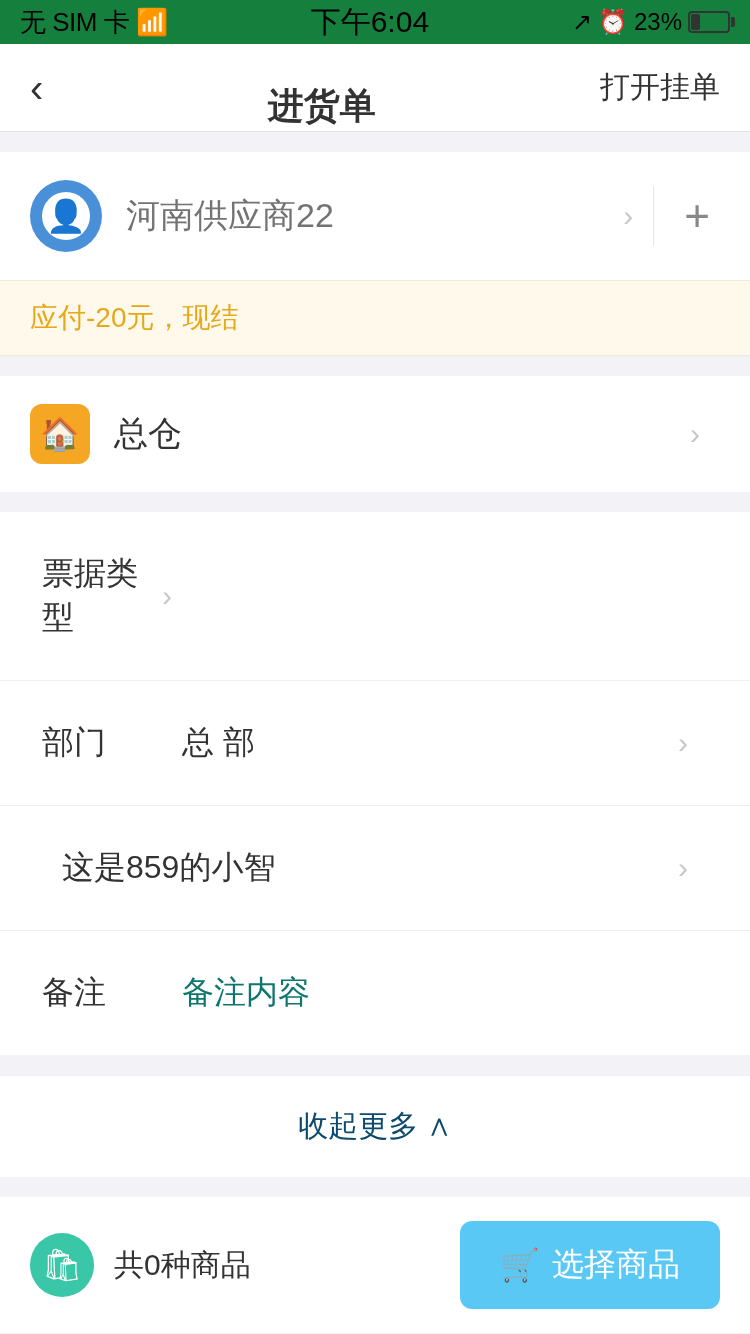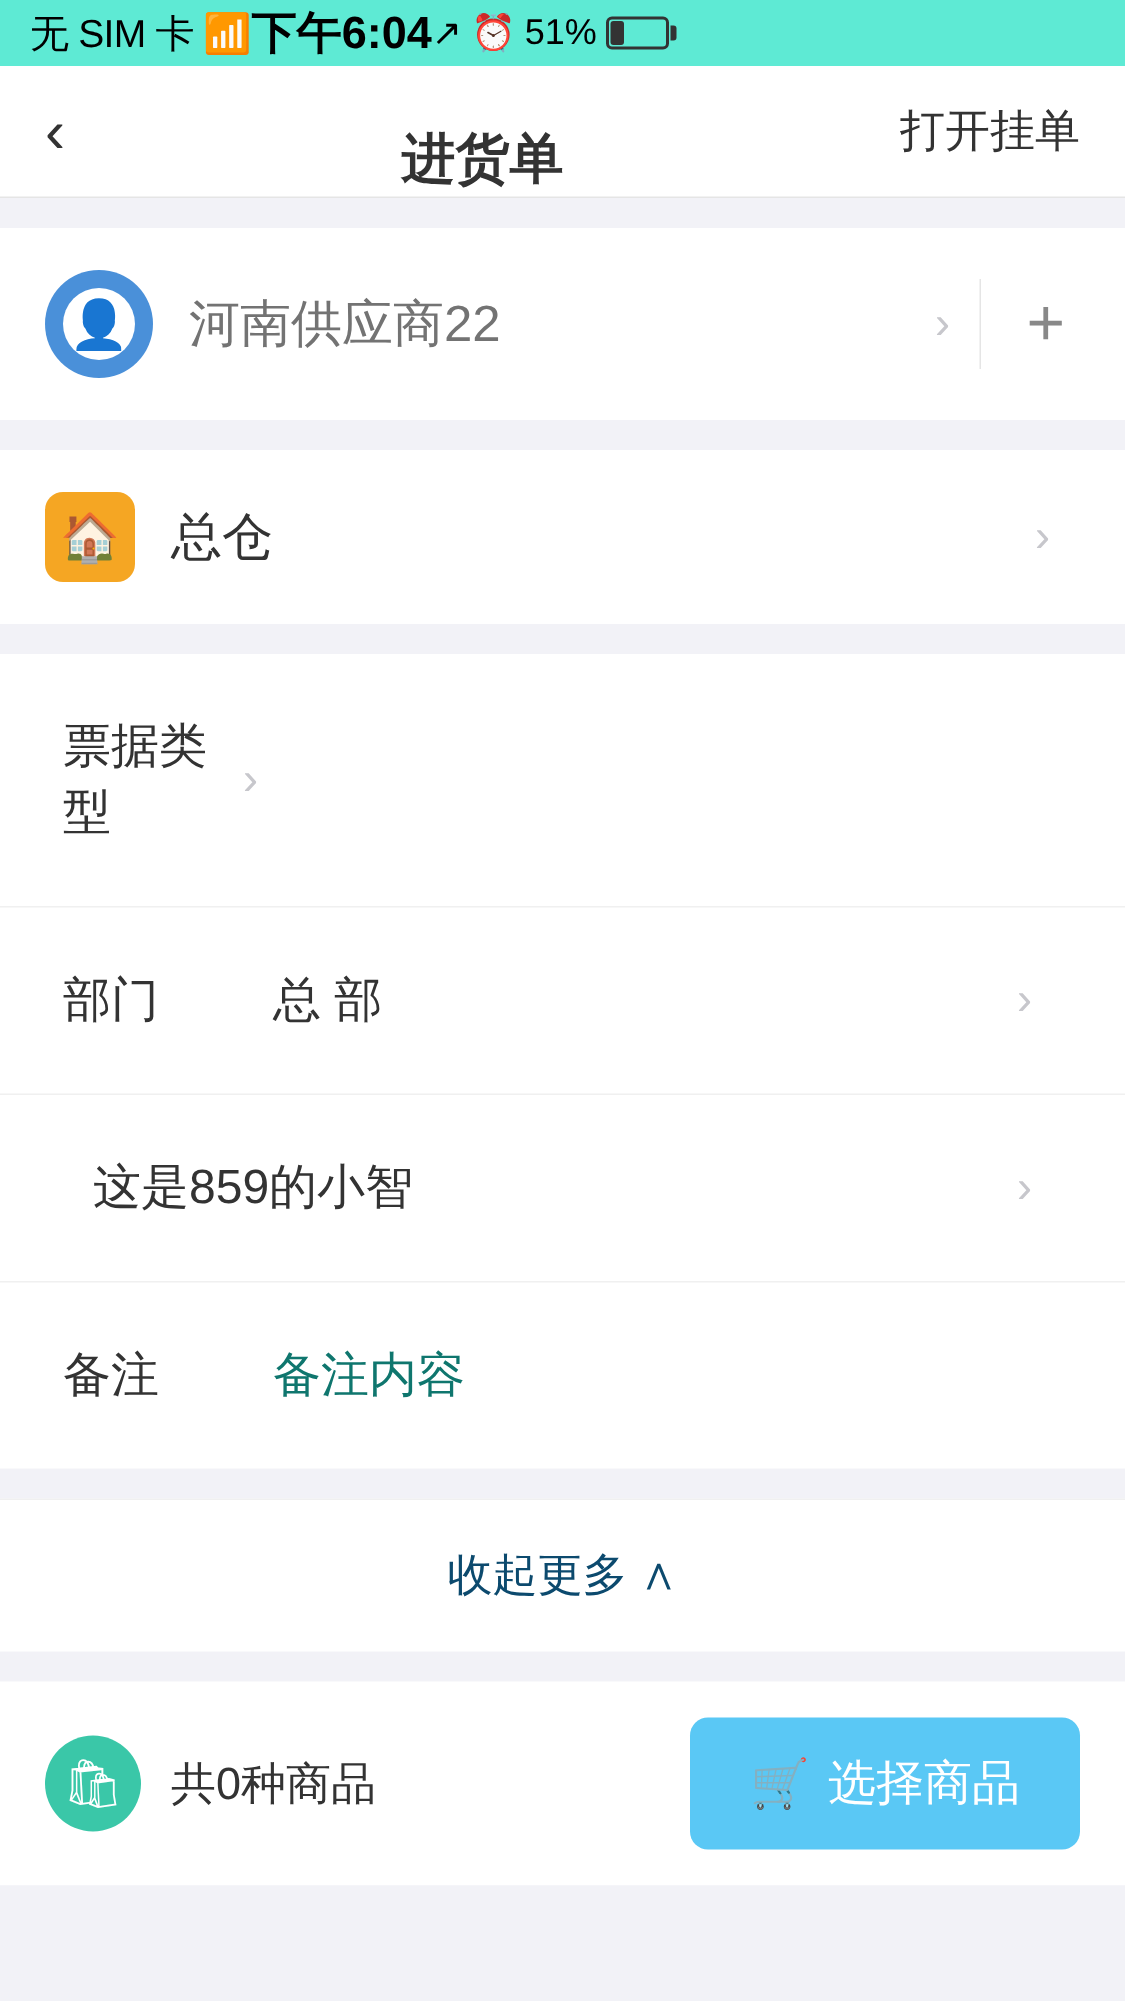--- a/index.html
+++ b/index.html
@@ -8,29 +8,30 @@
       font-family: -apple-system, "PingFang SC", "Helvetica Neue", sans-serif;
       background: #f2f2f7;
       width: 750px;
       min-height: 1334px;
       overflow-x: hidden;
     }
 
     
     .status-bar {
       height: 44px;
-      background: #5eead4;
-      display: flex;
-      align-items: center;
+      background: #15803d;
+      display: flex;
+      align-items: center;
+      justify-content: space-between;
       padding: 0 20px;
       font-size: 28px;
       font-weight: 500;
     }
     .status-left { font-size: 26px; letter-spacing: -0.5px; }
-    .status-center { font-size: 30px; font-weight: 700; }
+    .status-center { font-size: 30px; font-weight: 400; }
     .status-right { display: flex; align-items: center; gap: 6px; font-size: 24px; }
     .battery-icon {
       display: inline-block;
       width: 42px;
       height: 22px;
       border: 2.5px solid #333;
       border-radius: 4px;
       position: relative;
     }
     .battery-icon::after {
@@ -284,21 +285,21 @@
   </style>
 </head>
 <body>
 
 <div class="status-bar">
   <span class="status-left">无 SIM 卡 📶</span>
   <span class="status-center">下午6:04</span>
   <div class="status-right">
     <span>↗</span>
     <span>⏰</span>
-    <span>51%</span>
+    <span>23%</span>
     <span class="battery-icon">
       <span class="battery-fill"></span>
     </span>
   </div>
 </div>
 
 <div class="nav-bar">
   <span class="nav-back">‹</span>
   <span class="nav-title">进货单</span>
   <span class="nav-action">打开挂单</span>
@@ -311,20 +312,23 @@
       <div class="supplier-avatar">
         <div class="supplier-avatar-inner">
           <span class="person-icon">👤</span>
         </div>
       </div>
       <span class="supplier-name">河南供应商22</span>
       <span class="chevron-right">›</span>
       <div class="divider-v"></div>
       <span class="add-btn">+</span>
     </div>
+    <div class="notice-bar">
+      <span>应付-20元，现结</span>
+    </div>
   </div>
 
   <div class="section">
     <div class="warehouse-row">
       <div class="warehouse-icon">🏠</div>
       <span class="warehouse-name">总仓</span>
       <span class="chevron-right">›</span>
     </div>
   </div>
 

